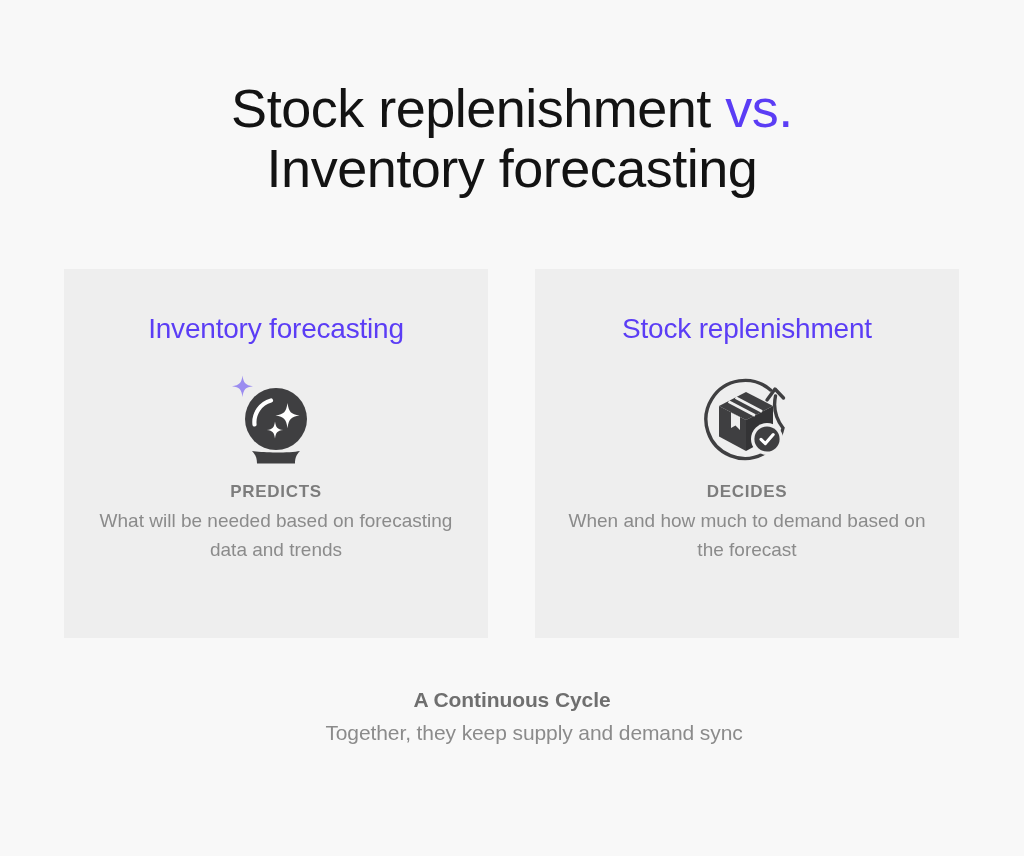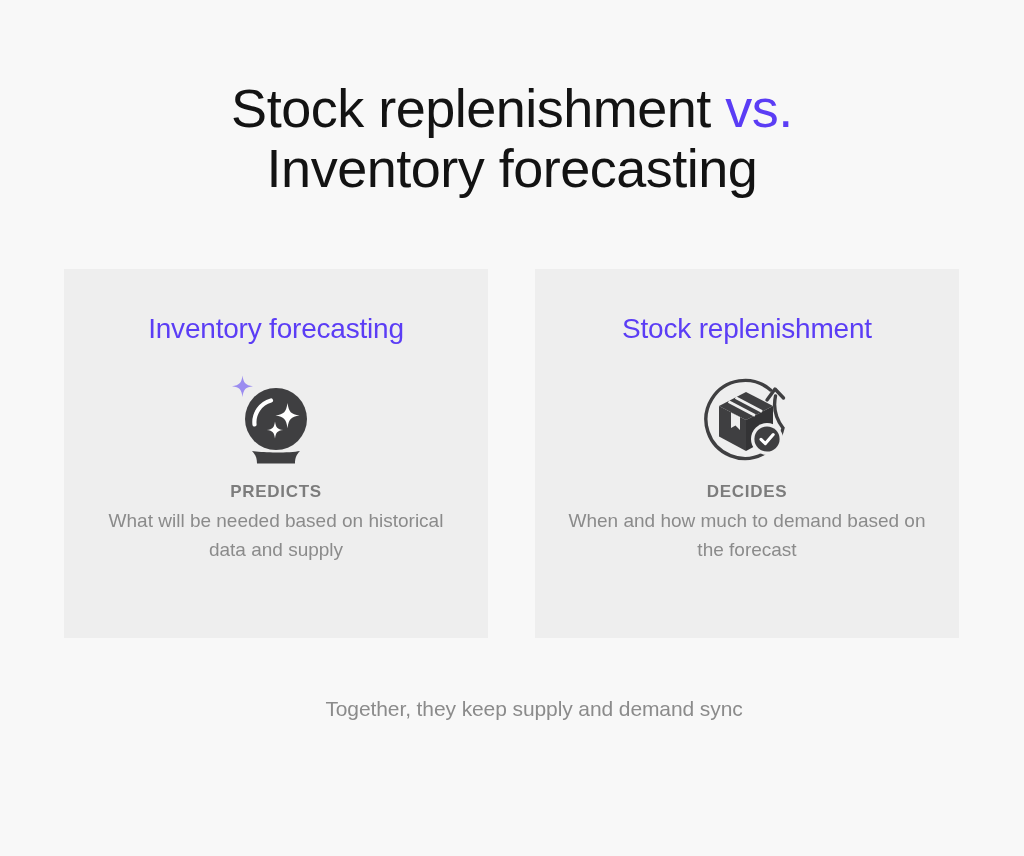--- a/index.html
+++ b/index.html
@@ -148,21 +148,21 @@
         <path d="M30.5 54.5 A22.5 22.5 0 0 1 47.0 30.5" fill="none" stroke="#ffffff" stroke-width="4.2" stroke-linecap="round"></path>
 
         <path d="M63.5 33.0 C64.8 42.0 66.9 44.2 75.5 45.6 C66.9 47.0 64.8 49.2 63.5 58.2
                  C62.2 49.2 60.1 47.0 51.5 45.6 C60.1 44.2 62.2 42.0 63.5 33.0 Z" fill="#ffffff"></path>
 
         <path d="M51.0 51.5 C51.9 57.6 53.3 59.1 59.1 60.0 C53.3 60.9 51.9 62.4 51.0 68.5
                  C50.1 62.4 48.7 60.9 42.9 60.0 C48.7 59.1 50.1 57.6 51.0 51.5 Z" fill="#ffffff"></path>
       </svg>
 
       <div class="card-kicker">PREDICTS</div>
-      <div class="card-desc">What will be needed based on historical data and supply</div>
+      <div class="card-desc">What will be needed based on forecasting data and trends</div>
     </div>
 
     <div class="card">
       <div class="card-title">Stock replenishment</div>
 
       <svg class="card-icon" viewBox="0 0 104 104" aria-hidden="true">
 
         <path d="M75.5 20.0 A39 39 0 1 0 88.0 58.0 A39 39 0 0 1 80.5 26.0" fill="none" stroke="#3f3f41" stroke-width="3.4" stroke-linecap="round"></path>
         <path d="M72.0 30.0 L80.0 19.0 L88.5 28.0" fill="none" stroke="#3f3f41" stroke-width="3.4" stroke-linecap="round" stroke-linejoin="round"></path>
 
@@ -181,16 +181,17 @@
         <circle cx="72.0" cy="69.0" r="12.6" fill="#3f3f41"></circle>
         <path d="M66.0 69.3 L70.4 73.6 L78.2 64.6" fill="none" stroke="#ffffff" stroke-width="3.1" stroke-linecap="round" stroke-linejoin="round"></path>
       </svg>
 
       <div class="card-kicker">DECIDES</div>
       <div class="card-desc">When and how much to demand based on the forecast</div>
     </div>
   </div>
 
   <div class="footer">
+    <div class="footer-heading">A Continuous Cycle</div>
     <div class="footer-sub">Together, they keep supply and demand sync</div>
   </div>
 
 </div>
 
 </body></html>

